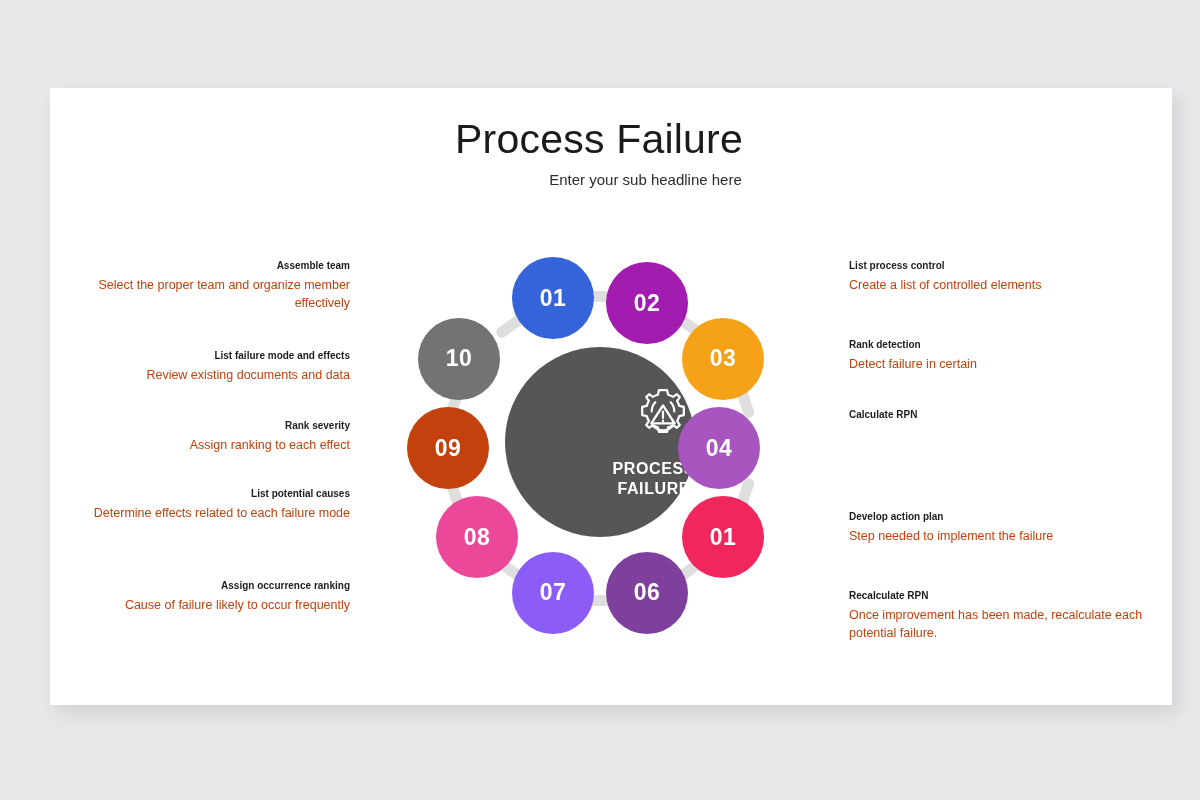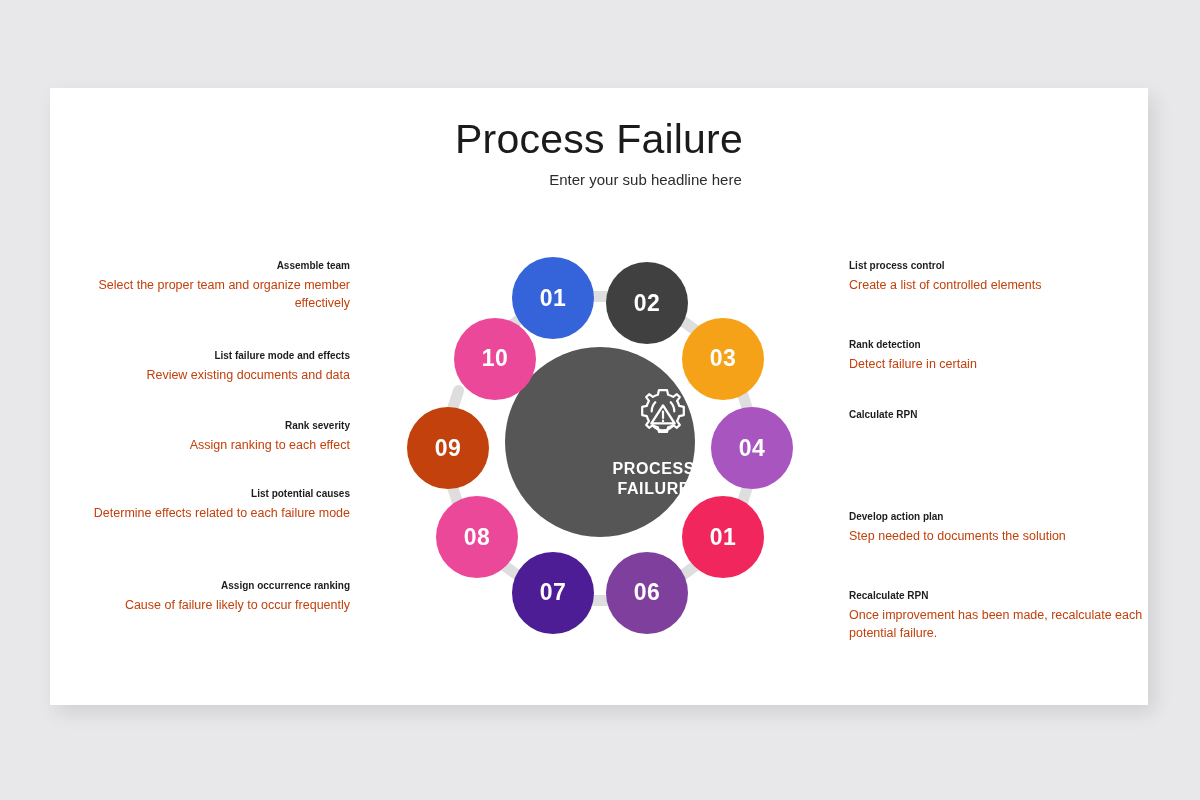--- a/index.html
+++ b/index.html
@@ -14,20 +14,21 @@
     overflow: hidden;
   }
   #slide-card {
     position: absolute;
     left: 50px;
     top: 88px;
     width: 1098px;
     height: 617px;
     background: #ffffff;
     box-shadow: 6px 8px 18px rgba(0,0,0,0.10);
+    padding-left: 24px;
   }
   #slide-title {
     position: absolute;
     left: 0;
     top: 28px;
     width: 1098px;
     text-align: center;
     font-size: 41px;
     font-weight: 400;
     color: #1b1b1b;
@@ -175,45 +176,45 @@
         </span>
         <div class="hub-label">
           <span>PROCESS</span><br>
           <span>FAILURE</span>
         </div>
       </div>
 
     <div class="node" style="left: 462.029px; top: 169px; background: rgb(53, 99, 217); justify-content: center;">
           <span>01</span>
         </div>
-        <div class="node" style="left: 555.971px; top: 174.439px; background: #404040;">
+        <div class="node" style="left: 555.971px; top: 174.439px; background: #a21caf;">
           <span>02</span>
         </div>
         <div class="node" style="left: 631.971px; top: 229.657px; background: rgb(245, 162, 24);">
           <span>03</span>
         </div>
-        <div class="node" style="left: 661px; top: 319px; background: rgb(168, 85, 192);">
+        <div class="node" style="left: 628px; top: 319px; background: rgb(168, 85, 192);">
           <span>04</span>
         </div>
         <div class="node" style="left: 631.971px; top: 408.343px; background: rgb(241, 38, 92);">
           <span>01</span>
         </div>
         <div class="node" style="left: 555.971px; top: 463.561px; background: rgb(126, 63, 157);">
           <span>06</span>
         </div>
-        <div class="node" style="left: 462.029px; top: 463.561px; background: #4c1d95;">
+        <div class="node" style="left: 462.029px; top: 463.561px; background: #8b5cf6;">
           <span>07</span>
         </div>
         <div class="node" style="left: 386.029px; top: 408.343px; background: #ec4899;">
           <span>08</span>
         </div>
         <div class="node" style="left: 357px; top: 319px; background: #c2410c;">
           <span>09</span>
         </div>
-        <div class="node" style="left: 404px; top: 229.657px; background: #ec4899; text-align: right;">
+        <div class="node" style="left: 368px; top: 229.657px; background: #737373; text-align: right;">
           <span>10</span>
         </div>
       </div>
   </div>
 
   <div id="labels-layer">
       <div class="label-block left" style="top: 172px; left: 0px;">
         <p class="label-title">Assemble team</p>
         <p class="label-desc">Select the proper team and organize member effectively</p>
       </div>
@@ -239,21 +240,21 @@
       </div>
       <div class="label-block right" style="top: 251px; left: 799px;">
         <p class="label-title">Rank detection</p>
         <p class="label-desc">Detect failure in certain</p>
       </div>
       <div class="label-block right" style="top: 321px; left: 799px;">
         <p class="label-title">Calculate RPN</p>
       </div>
       <div class="label-block right" style="top: 423px; left: 799px;">
         <p class="label-title">Develop action plan</p>
-        <p class="label-desc">Step needed to documents the solution</p>
+        <p class="label-desc">Step needed to implement the failure</p>
       </div>
       <div class="label-block right" style="top: 502px; left: 799px;">
         <p class="label-title">Recalculate RPN</p>
         <p class="label-desc">Once improvement has been made, recalculate each potential failure.</p>
       </div>
     </div>
 
 </div>
 
 </body></html>

